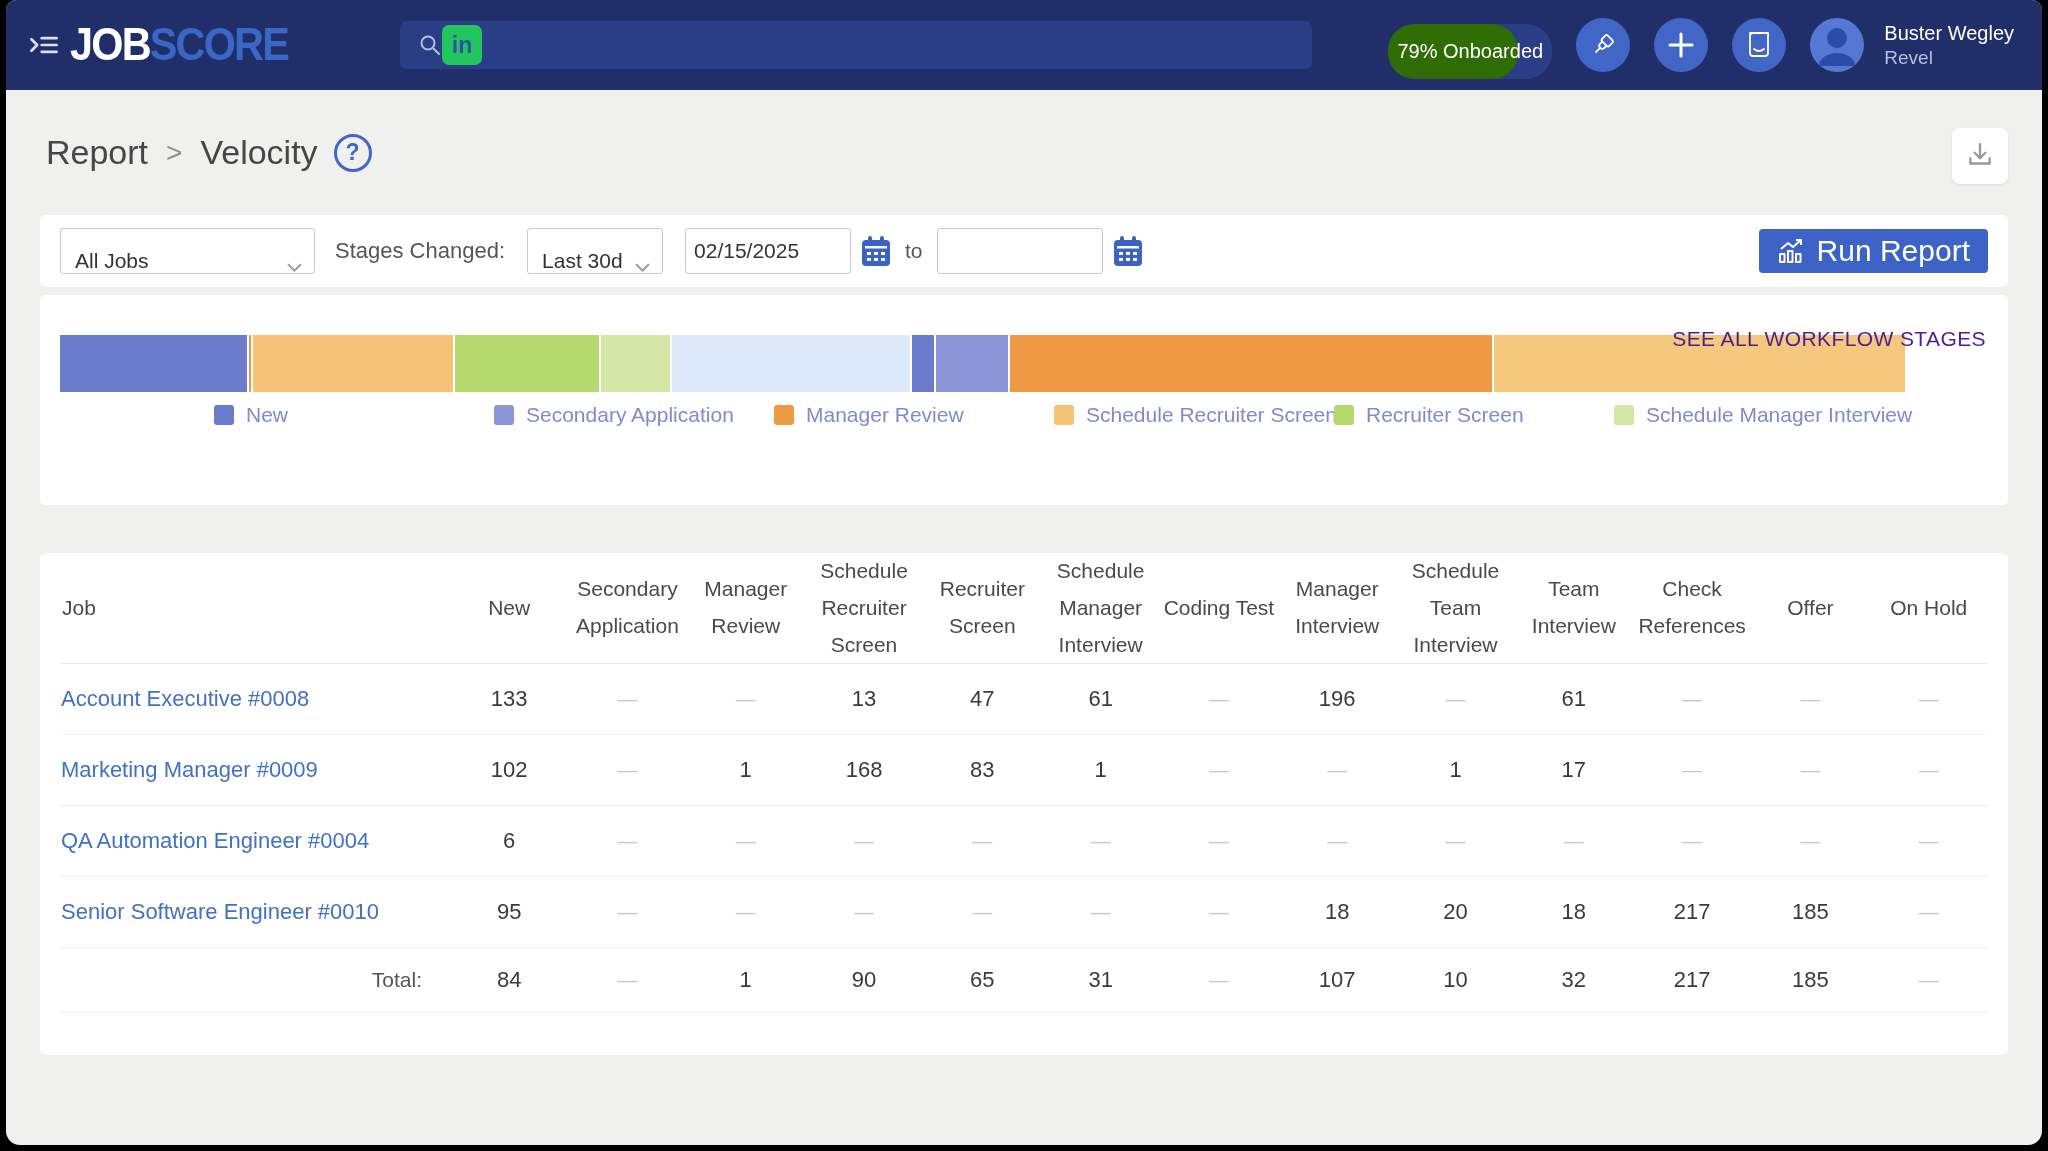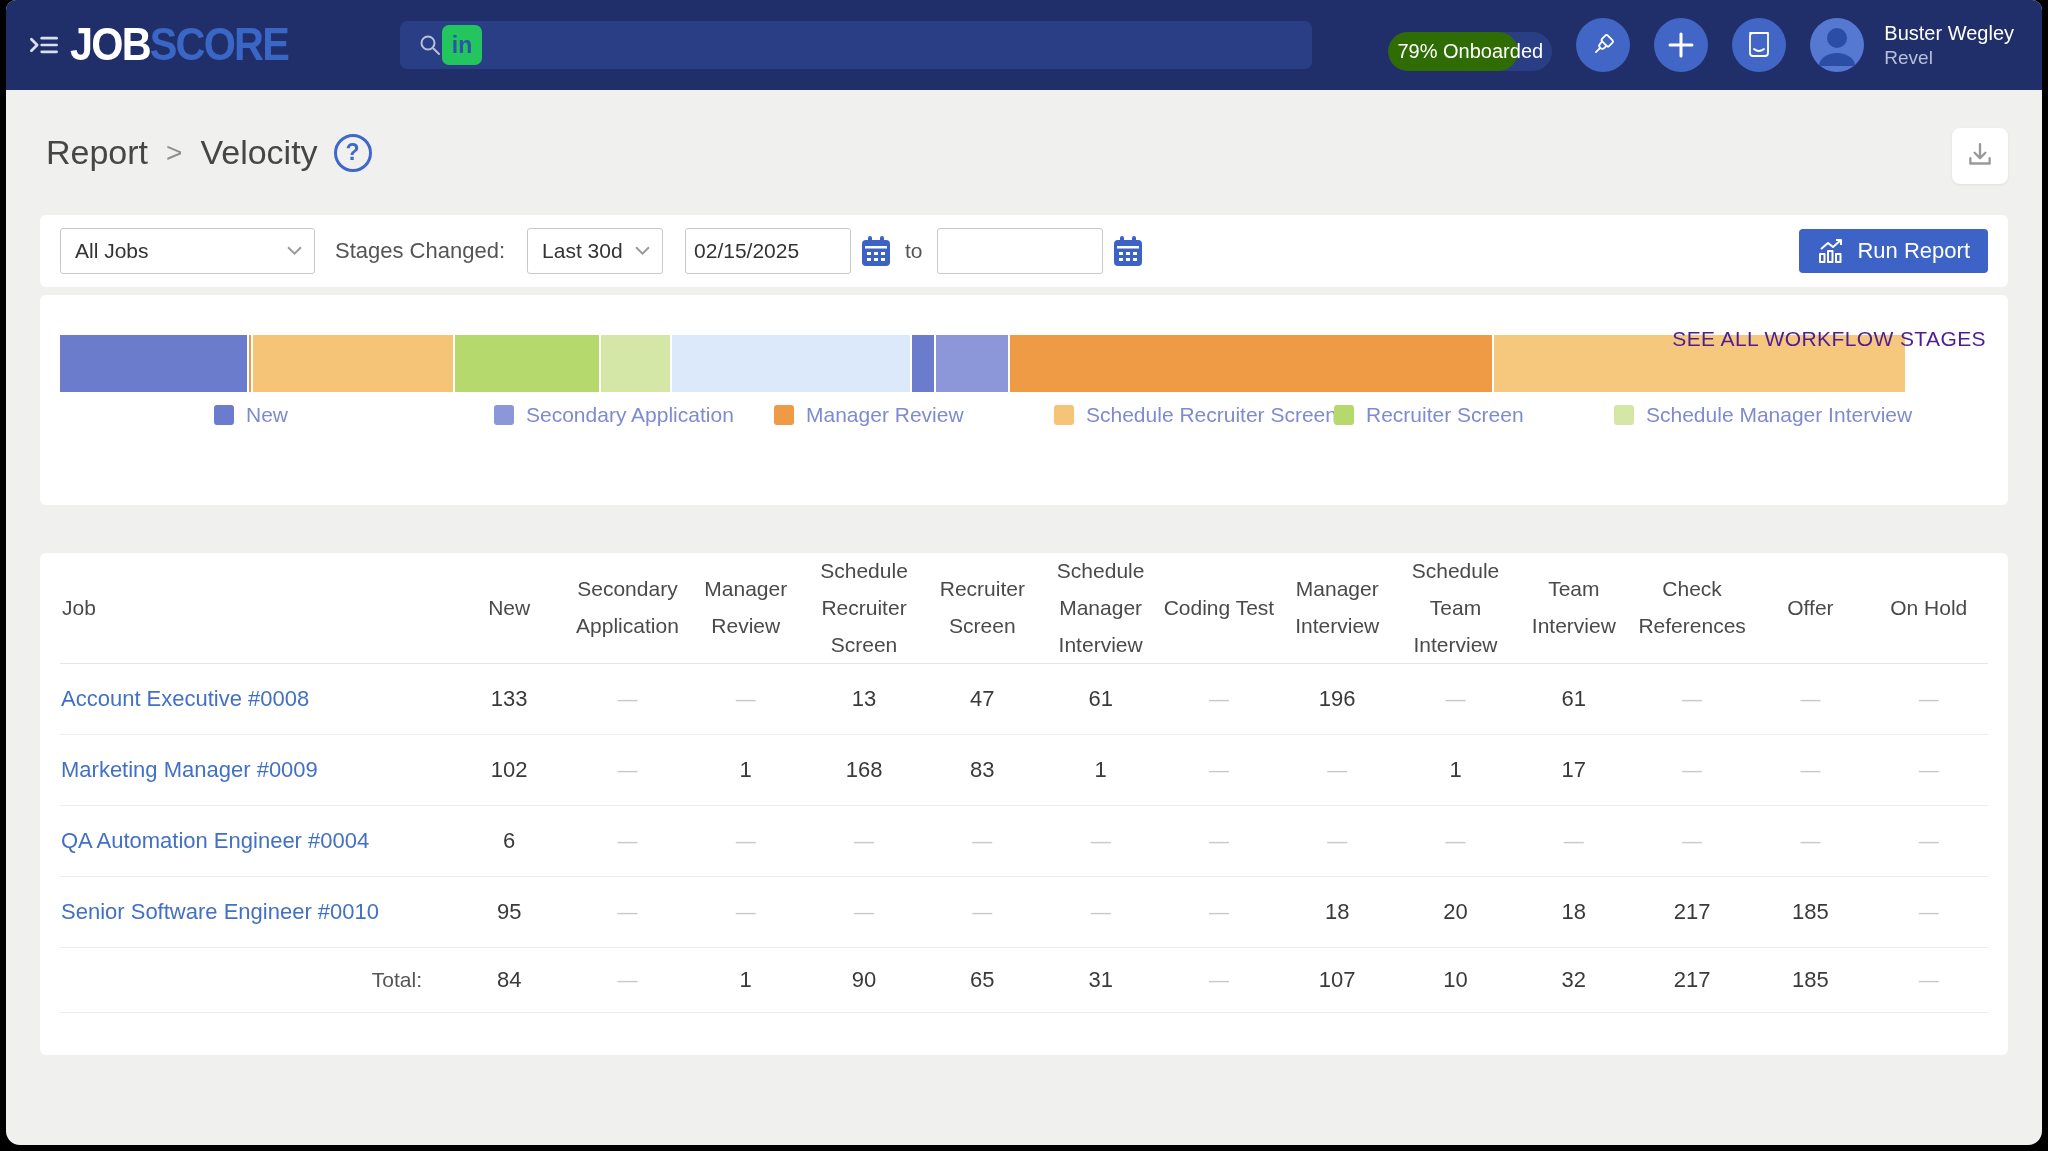--- a/index.html
+++ b/index.html
@@ -10,51 +10,51 @@
   .nav{height:90px;background:#202f6a;position:relative;}
   .hamburger{position:absolute;left:22px;top:29px;width:32px;height:32px;cursor:pointer;}
   .logo{position:absolute;left:64px;top:14px;font-size:46px;font-weight:800;letter-spacing:-2px;transform:scaleX(.9);transform-origin:left center;line-height:60px;white-space:nowrap;}
   .logo .p1{color:#ffffff;}
   .logo .p2{color:#3a66c5;}
   .search{position:absolute;left:394px;top:21px;width:912px;height:48px;background:#2a3e85;border-radius:7px;display:flex;align-items:center;padding:0 5px 0 18px;box-sizing:border-box;}
   .search input{flex:1;background:transparent;border:none;outline:none;color:#e6eaf6;font-size:20px;margin-left:12px;}
   .search input::placeholder{color:#c3cbe4;}
   .li-badge{width:40px;height:40px;background:#22c55e;border-radius:7px;color:#2d55a5;font-weight:800;font-size:23px;display:flex;align-items:center;justify-content:center;cursor:pointer;}
   .nav-right{position:absolute;right:28px;top:0;height:90px;display:flex;align-items:center;gap:24px;}
-  .pill{position:relative;width:164px;height:39px;border-radius:26px;background:#2a3e85;overflow:hidden;flex:0 0 auto;margin-top:12px;}
+  .pill{position:relative;width:164px;height:55px;border-radius:26px;background:#2a3e85;overflow:hidden;flex:0 0 auto;margin-top:12px;}
   .pill .fill{position:absolute;left:0;top:0;bottom:0;border-radius:26px;background:#2f6c04;}
   .pill .lbl{position:absolute;inset:0;display:flex;align-items:center;justify-content:center;color:#fff;font-size:20px;white-space:nowrap;}
   .circle{width:54px;height:54px;border-radius:50%;background:#4166c6;display:flex;align-items:center;justify-content:center;cursor:pointer;flex:0 0 auto;}
   .circle.avatar{background:#5578d2;}
   .user{line-height:1.3;margin-left:-4px;}
   .user .name{color:#fff;font-size:20px;}
   .user .org{color:#b6bfdc;font-size:19px;}
 
   
   .crumb-row{position:relative;height:125px;display:flex;align-items:center;padding-left:40px;gap:16px;}
   .crumb{font-size:34px;color:#464646;}
   .crumb-sep{font-size:28px;color:#8f8f8f;padding:0 2px;}
   .help{width:38px;height:38px;border:3px solid #3e68cc;border-radius:50%;color:#3e68cc;font-size:23px;font-weight:700;display:flex;align-items:center;justify-content:center;box-sizing:border-box;cursor:pointer;}
   .dl-btn{position:absolute;right:34px;top:38px;width:56px;height:56px;background:#fff;border-radius:8px;display:flex;align-items:center;justify-content:center;box-shadow:0 1px 3px rgba(0,0,0,.07);cursor:pointer;border:none;}
 
   
   .card{background:#fff;border-radius:6px;margin:0 34px;}
 
   
   .filter-card{height:72px;display:flex;align-items:center;padding:0 20px;box-sizing:border-box;position:relative;}
-  .select{height:46px;border:1px solid #c9c9c9;border-radius:3px;display:flex;align-items:center;justify-content:space-between;padding:0 12px 0 14px;font-size:21px;color:#333;background:#fff;box-sizing:border-box;cursor:pointer;}
+  .select{height:46px;border:1px solid #c9c9c9;border-radius:3px;display:flex;align-items:flex-end;justify-content:space-between;padding:0 12px 0 14px;font-size:21px;color:#333;background:#fff;box-sizing:border-box;cursor:pointer;}
   .sel-jobs{width:255px;}
   .sel-range{width:136px;margin-left:22px;}
   .flabel{font-size:22px;color:#555;margin-left:20px;white-space:nowrap;}
   .dinput{height:46px;border:1px solid #c9c9c9;border-radius:3px;font-size:21px;color:#333;padding:0 8px;box-sizing:border-box;outline:none;}
   .d1{width:166px;margin-left:22px;}
   .d2{width:166px;margin-left:14px;}
   .calbtn{background:none;border:none;padding:0;margin-left:10px;cursor:pointer;display:flex;align-items:center;}
   .to{font-size:21px;color:#555;margin-left:14px;}
-  .run-btn{position:absolute;right:20px;top:14px;height:44px;background:#3e63c6;color:#fff;border:none;border-radius:4px;font-size:22px;display:flex;align-items:center;gap:12px;padding:0 18px;cursor:pointer;}
+  .run-btn{position:absolute;right:20px;top:14px;height:44px;background:#3e63c6;color:#fff;border:none;border-radius:4px;font-size:30px;display:flex;align-items:center;gap:12px;padding:0 18px;cursor:pointer;}
 
   
   .chart-card{margin-top:8px;height:210px;box-sizing:border-box;padding:24px 20px 0;position:relative;}
   .chart-title{font-size:29px;color:#4f4f4f;}
   .see-all{position:absolute;right:22px;top:32px;color:#4c1d95;font-size:21px;letter-spacing:.4px;text-decoration:none;cursor:pointer;}
   .bar{margin-top:16px;width:1845px;height:57px;display:flex;gap:2px;}
   .bar .seg{height:100%;flex-basis:0;}
   .legend{margin-left:154px;margin-top:11px;display:grid;grid-template-columns:repeat(6,280px);}
   .litem{display:flex;align-items:center;gap:12px;font-size:21px;color:#7e8bd0;white-space:nowrap;}
   .sq{width:20px;height:20px;border-radius:3px;flex:0 0 auto;}

